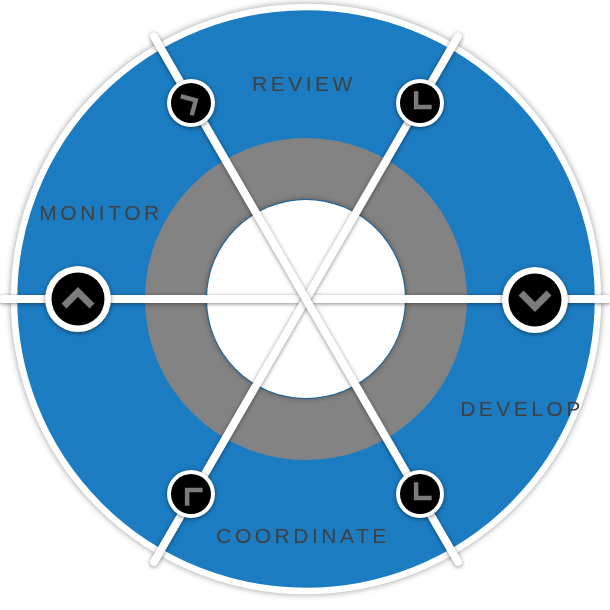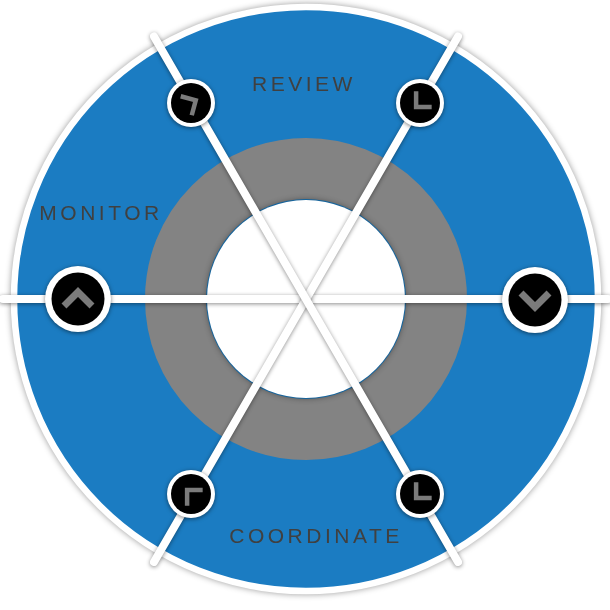--- a/index.html
+++ b/index.html
@@ -32,21 +32,21 @@
     font-size:21px;
     font-weight:300;
     letter-spacing:3.5px;
     white-space:nowrap;
     line-height:1;
     user-select:none;
   }
   .lbl-review     {left:304px; top:83px;}
   .lbl-analyze    {left:515px; top:202px;}
   .lbl-develop    {left:522px; top:408px;}
-  .lbl-coordinate {left:316px; top:535px;}
+  .lbl-coordinate {left:303px; top:535px;}
   .lbl-implement  {left:112px; top:408px;}
   .lbl-monitor    {left:101px; top:202px;margin-top:10px;}
 </style>
 </head>
 <body>
 
 <div class="stage">
 
   <svg width="610" height="610" viewBox="0 0 610 610">
 
@@ -103,16 +103,17 @@
     <g transform="translate(191,494)">
       <circle class="node-ring" r="24"></circle>
       <circle class="node-disk" r="20"></circle>
       <g transform="rotate(315)">
         <polyline class="chev chev-sm" points="-11,5.5 0,-5.5 11,5.5"></polyline>
       </g>
     </g>
   </svg>
 
   <div class="seg-label lbl-review">REVIEW</div>
+  <div class="seg-label lbl-develop">DEVELOP</div>
   <div class="seg-label lbl-coordinate">COORDINATE</div>
   <div class="seg-label lbl-monitor">MONITOR</div>
 
 </div>
 
 </body></html>

